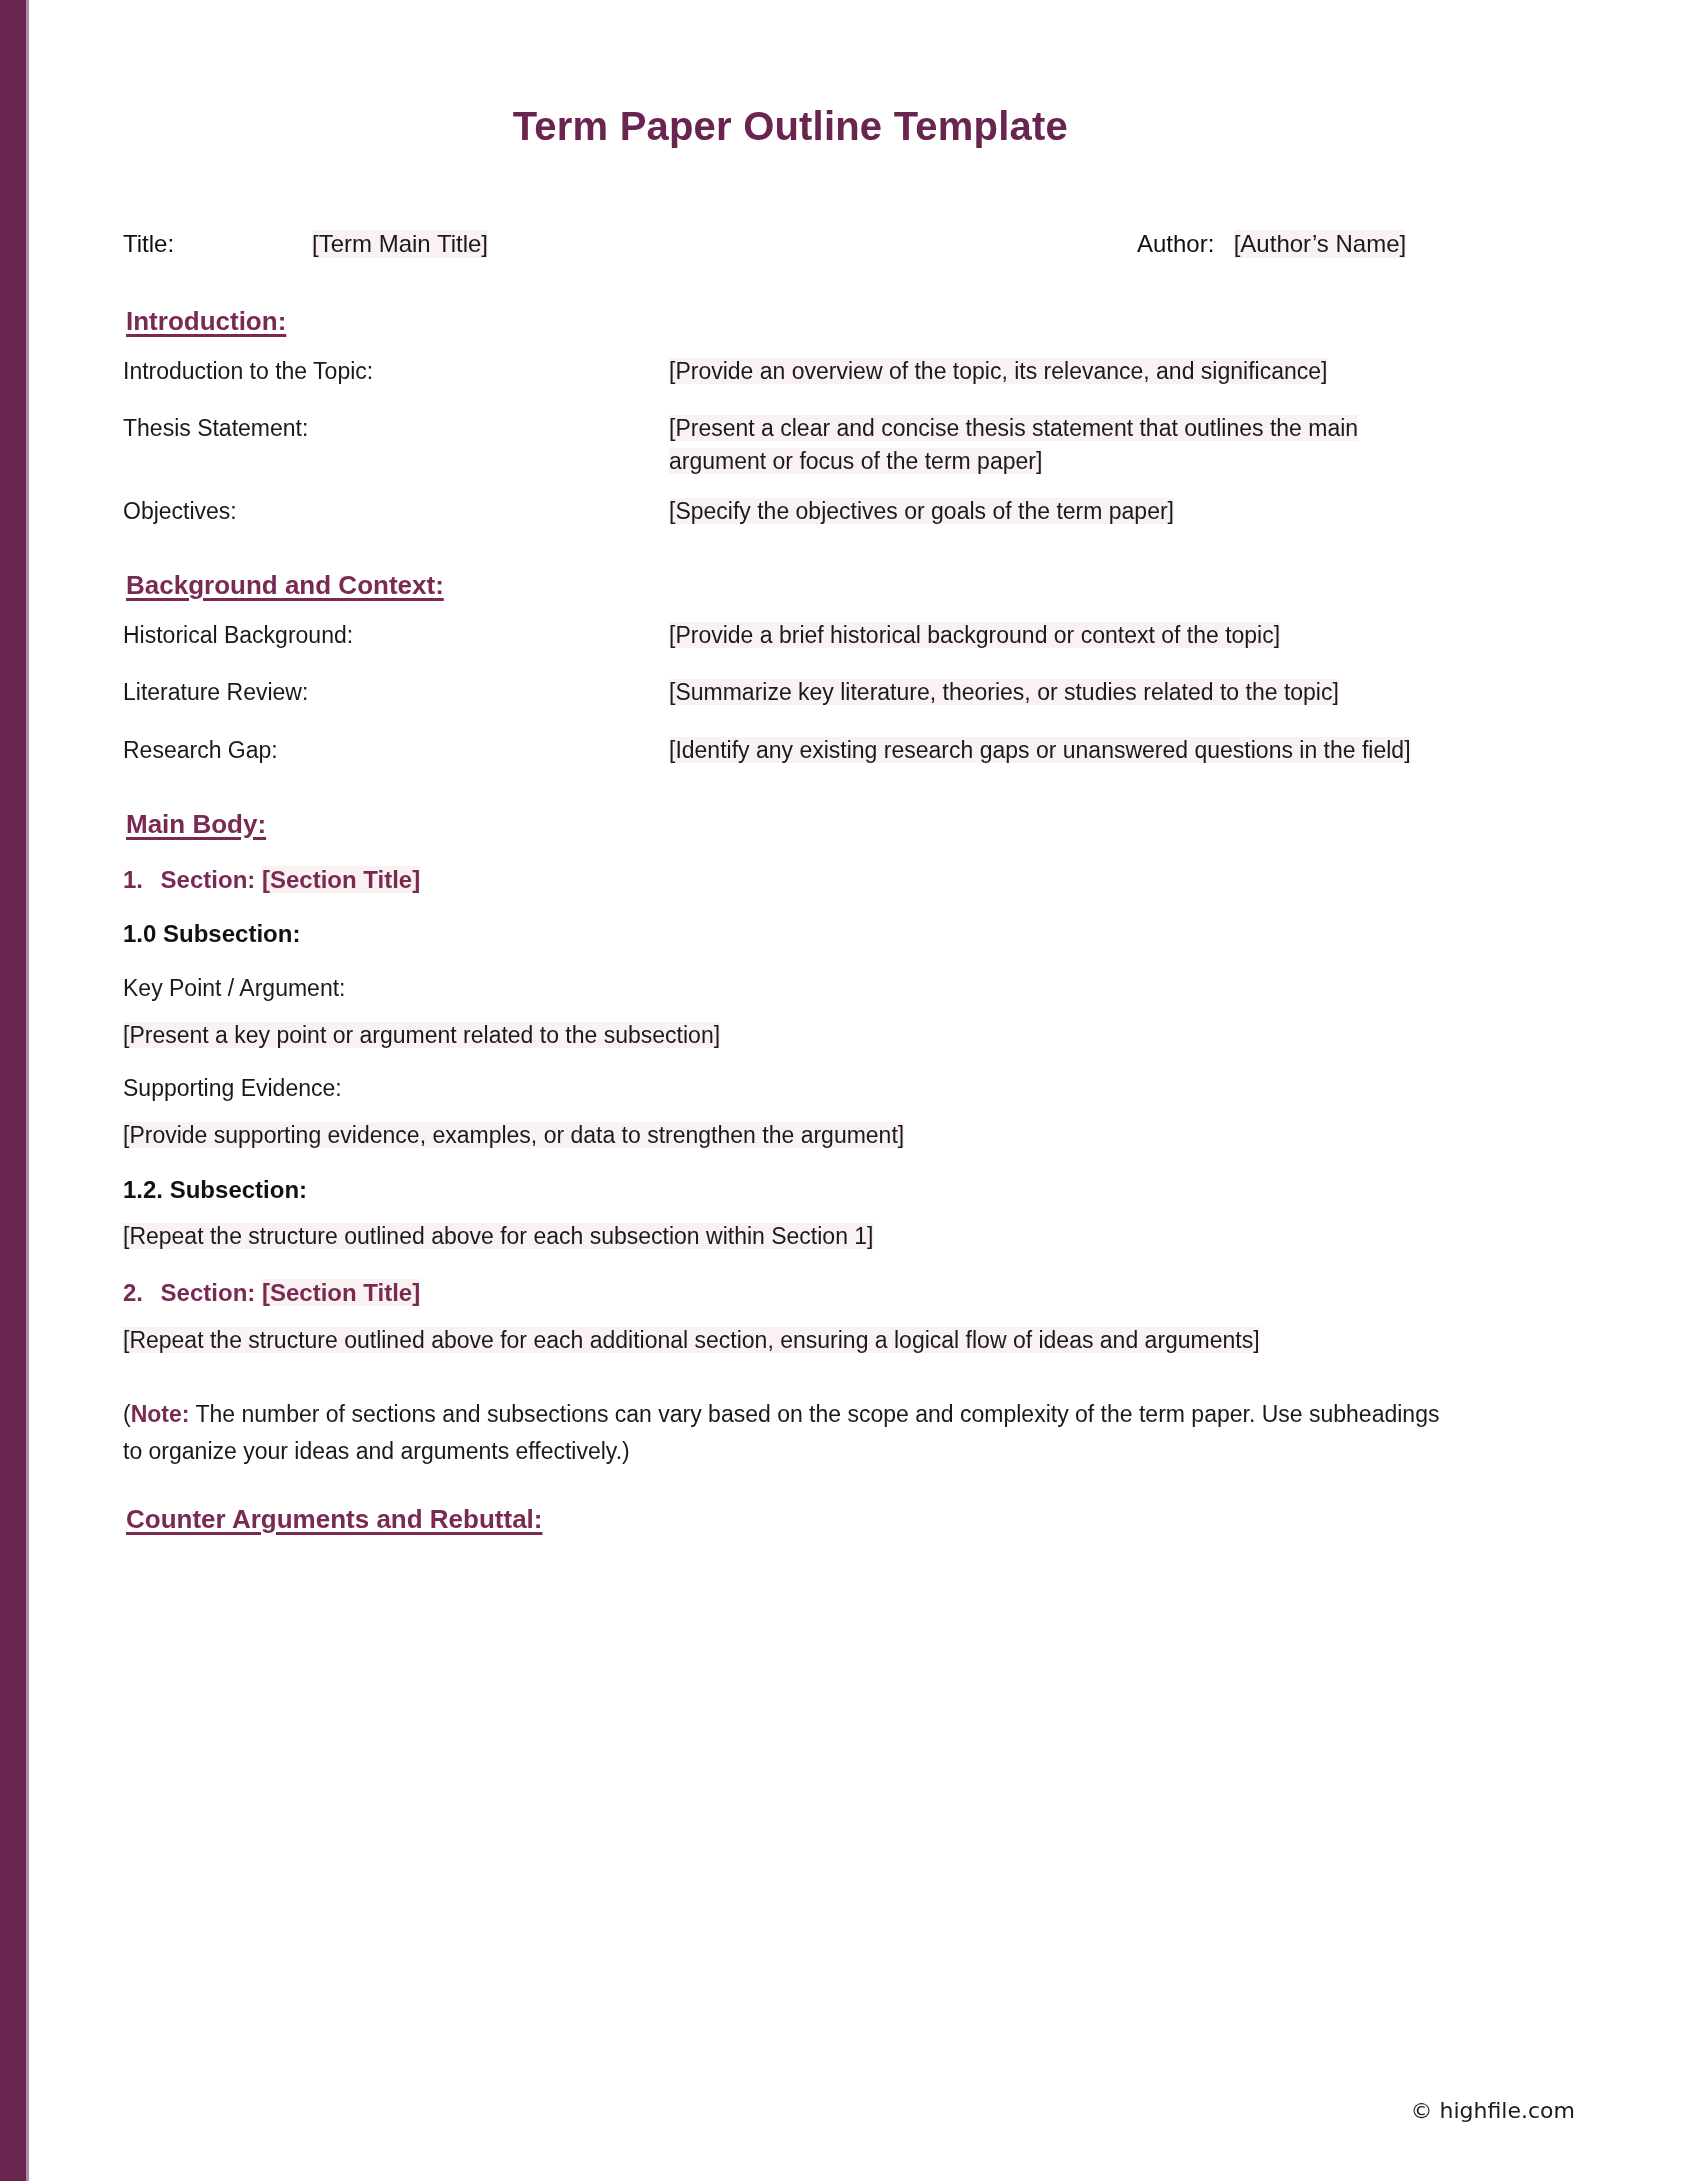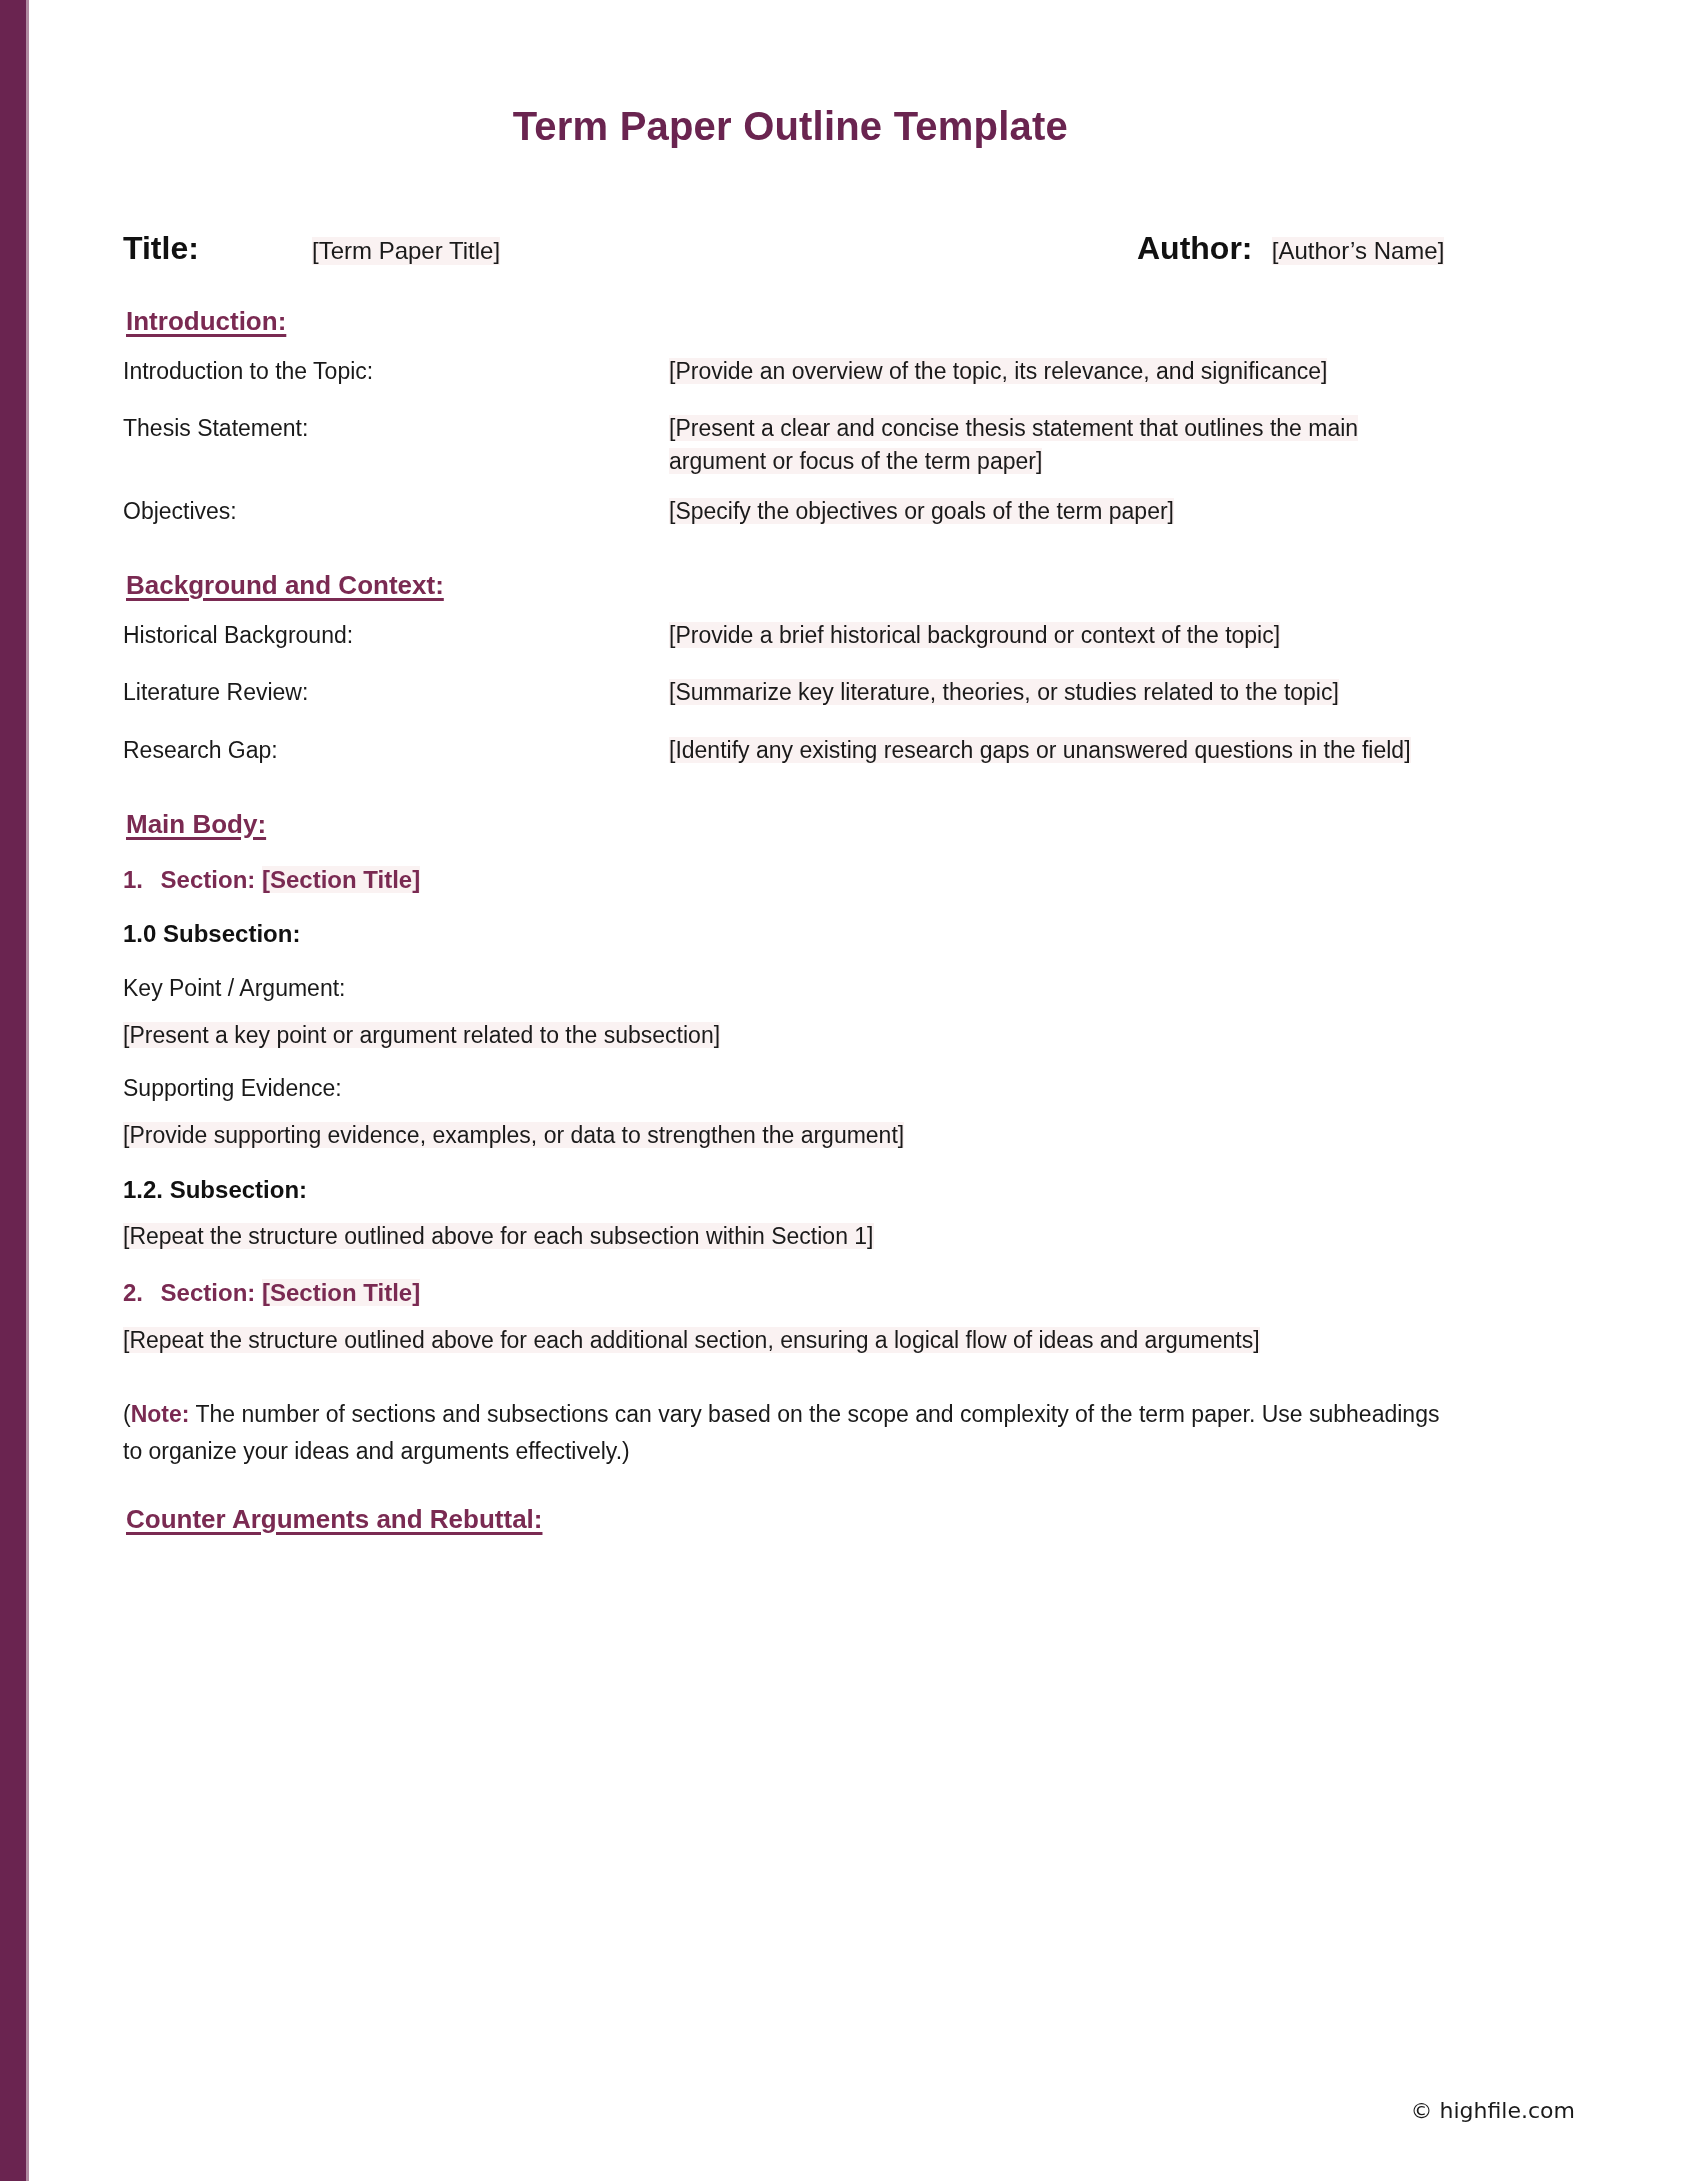--- a/index.html
+++ b/index.html
@@ -64,22 +64,22 @@
     margin-left: 8.8px;
   }
 
   
   .meta-row {
     position: relative;
     margin-top: 81px;
     height: 39px;
   }
   .meta-label {
-    font-size: 32px;
-    font-weight: bold;
+    font-size: 24px;
+    font-weight: normal;
     color: #111;
     display: inline-block;
   }
   .meta-value {
     font-size: 24px;
     color: #1a1a1a;
     background: #faf2f2;
     display: inline-block;
   }
   .meta-left {
@@ -202,21 +202,21 @@
 
   <div class="side-stripe"></div>
   <div class="side-stripe-edge"></div>
 
   <div class="content">
 
     <h1 class="doc-title">Term Paper Outline Template</h1>
 
     <div class="meta-row">
       <div class="meta-left">
-        <span class="meta-label">Title:</span><span class="meta-value">[Term Paper Title]</span>
+        <span class="meta-label">Title:</span><span class="meta-value">[Term Main Title]</span>
       </div>
       <div class="meta-right">
         <span class="meta-label">Author:</span><span class="meta-value">[Author’s Name]</span>
       </div>
     </div>
 
     <div class="sec-heading first">Introduction:</div>
 
     <div class="defrow">
       <div class="def-label">Introduction to the Topic:</div>

